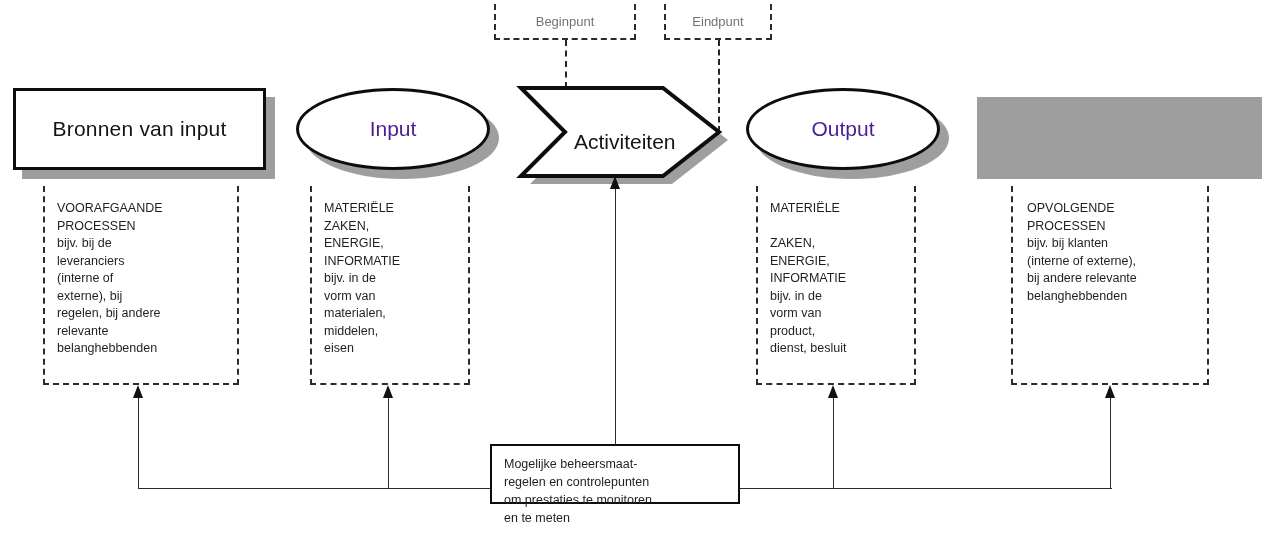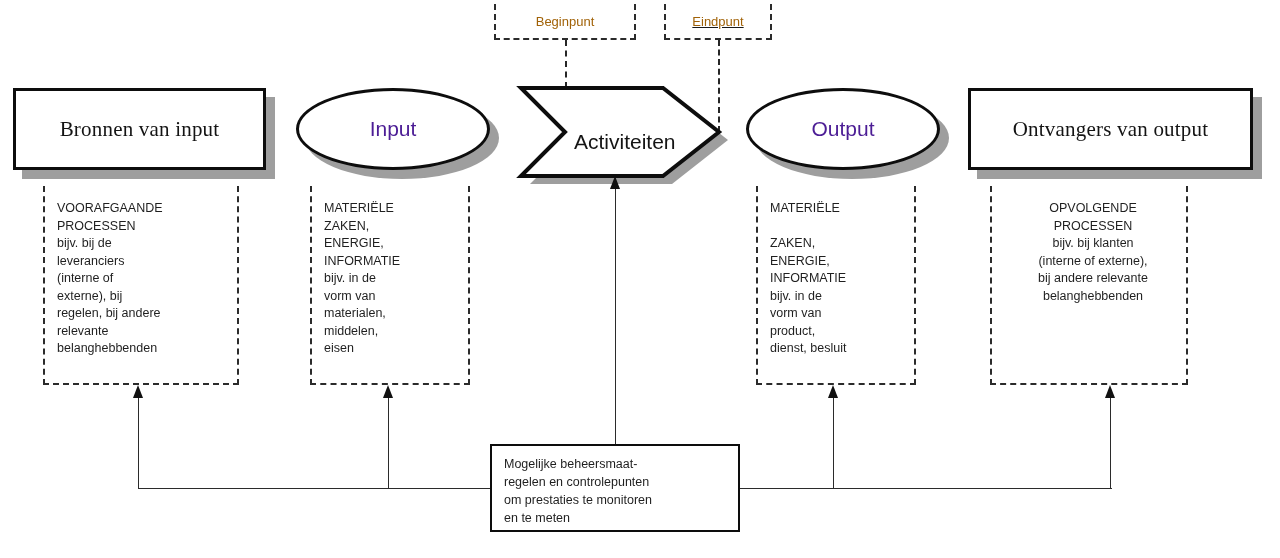--- a/index.html
+++ b/index.html
@@ -31,21 +31,20 @@
     box-sizing: border-box;
     display: flex;
     align-items: center;
     justify-content: center;
   }
   .solid-box .lbl {
     font-size: 21px;
     color: #141414;
     letter-spacing: 0.2px;
     white-space: nowrap;
-    font-family: Liberation Serif, serif;
   }
 
   
   .shadow-ellipse {
     position: absolute;
     background: #9e9e9e;
     border-radius: 50%;
   }
   .ellipse {
     position: absolute;
@@ -101,21 +100,21 @@
     border-left: 2px dashed #2b2b2b;
     border-right: 2px dashed #2b2b2b;
     border-bottom: 2px dashed #2b2b2b;
     border-top: none;
     display: flex;
     align-items: center;
     justify-content: center;
   }
   .tag-box .lbl {
     font-size: 13px;
-    color: #a16207;
+    color: #737373;
     white-space: nowrap;
   }
 
   
   .dash-v {
     position: absolute;
     width: 0;
     border-left: 2px dashed #262626;
   }
 
@@ -159,21 +158,21 @@
 </style>
 </head>
 <body>
 
 <div id="canvas">
 
   <div class="tag-box" style="left:494px; top:4px; width:142px; height:36px;">
     <span class="lbl">Beginpunt</span>
   </div>
 
-  <div class="tag-box" style="left:664px; top:4px; width:108px; height:36px;text-decoration:underline;">
+  <div class="tag-box" style="left:664px; top:4px; width:108px; height:36px;">
     <span class="lbl">Eindpunt</span>
   </div>
 
   <div class="dash-v" style="left:565px; top:40px; height:90px;"></div>
   <div class="dash-v" style="left:718px; top:40px; height:92px;"></div>
 
   <div class="shadow-rect" style="left:22px; top:97px; width:253px; height:82px;"></div>
   <div class="solid-box" style="left:13px; top:88px; width:253px; height:82px;">
     <span class="lbl">Bronnen van input</span>
   </div>
@@ -229,33 +228,30 @@
 ZAKEN,
 ENERGIE,
 INFORMATIE
 bijv. in de
 vorm van
 product,
 dienst, besluit</div>
   </div>
 
   <div class="shadow-rect" style="left:977px; top:97px; width:285px; height:82px;"></div>
-  <div class="solid-box" style="left:968px; top:88px; width:285px; height:82px;">
-    <span class="lbl">Ontvangers van output</span>
-  </div>
-  <div class="dashed-panel" style="left:990px; top:186px; width:198px; height:199px;text-align:center;">
+  <div class="dashed-panel" style="left:1011px; top:186px; width:198px; height:199px;">
     <div class="body wide">OPVOLGENDE
 PROCESSEN
 bijv. bij klanten
 (interne of externe),
 bij andere relevante
 belanghebbenden</div>
   </div>
 
-  <div class="control-box" style="left:490px; top:444px; width:250px; height:88px;">
+  <div class="control-box" style="left:490px; top:444px; width:250px; height:60px;">
     <div class="body">Mogelijke beheersmaat-
 regelen en controlepunten
 om prestaties te monitoren
 en te meten</div>
   </div>
 
   <div class="line-h" style="left:138px; top:488px; width:354px;"></div>
 
   <div class="line-h" style="left:738px; top:488px; width:374px;"></div>
 

